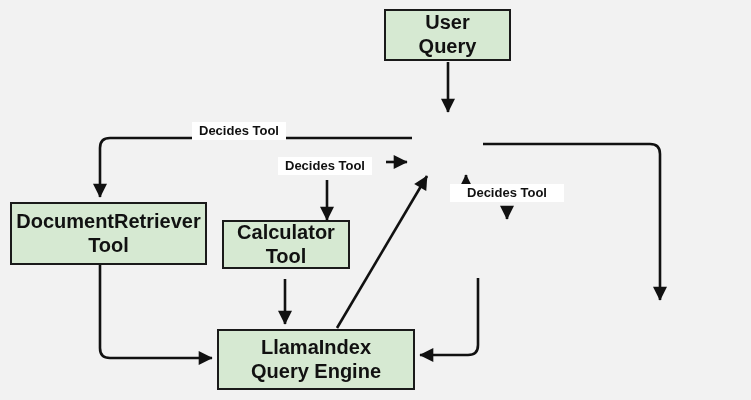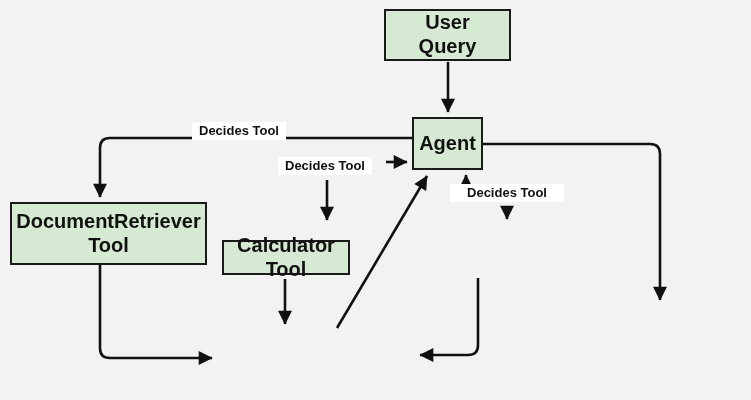--- a/index.html
+++ b/index.html
@@ -47,21 +47,21 @@
     font-size: 13px;
     font-weight: 700;
     line-height: 1.25;
     padding: 1px 7px;
     white-space: nowrap;
   }
   
   #n-user-query        { left: 384px; top:   9px; width: 127px; height: 52px; }
   #n-agent             { left: 412px; top: 117px; width:  71px; height: 53px; }
   #n-document-retriever{ left:  10px; top: 202px; width: 197px; height: 63px; }
-  #n-calculator        { left: 222px; top: 240px; width: 128px; height: 35px; }
+  #n-calculator        { left: 222px; top: 220px; width: 128px; height: 49px; }
   #n-wikipedia         { left: 450px; top: 224px; width: 156px; height: 53px; }
   #n-llamaindex        { left: 217px; top: 329px; width: 198px; height: 61px; }
   #n-user-receives     { left: 561px; top: 305px; width: 180px; height: 55px; }
   
   #l-doc-retriever { left: 192px; top: 122px; }
   #l-calculator    { left: 278px; top: 157px; }
   #l-wikipedia     { left: 450px; top: 184px; min-width: 114px; text-align: center; box-sizing: border-box; }
 </style>
 </head>
 <body style="--background: #f2f2f2; --node-fill: #d6e9d2; --node-border: #1a1a1a; --edge-color: #111111; --text-color: #111111; --edge-label-bg: #ffffff;">
@@ -84,33 +84,33 @@
     <path class="edge" d="M100,256 V348 Q100,358 110,358 H212" marker-end="url(#arrowhead)"></path>
     <path class="edge" d="M285,279 V324" marker-end="url(#arrowhead)"></path>
     <path class="edge" d="M478,278 V345 Q478,355 468,355 H420" marker-end="url(#arrowhead)"></path>
     <path class="edge" d="M483,144 H650 Q660,144 660,154 V300" marker-end="url(#arrowhead)"></path>
   </svg>
 
   <div class="node" id="n-user-query">
     <span>User Query</span>
   </div>
 
-  <div class="node" id="n-agent">
-    <span>Agent</span>
-  </div>
 
   <div class="node" id="n-document-retriever">
     <span>DocumentRetriever Tool</span>
   </div>
 
   <div class="node" id="n-calculator">
     <span>Calculator Tool</span>
   </div>
 
 
+  <div class="node" id="n-llamaindex">
+    <span>LlamaIndex Query Engine</span>
+  </div>
 
 
   <div class="edge-label" id="l-doc-retriever">Decides Tool</div>
 
   <div class="edge-label" id="l-calculator">Decides Tool</div>
 
   <div class="edge-label" id="l-wikipedia">Decides Tool</div>
 
 </div>
 

